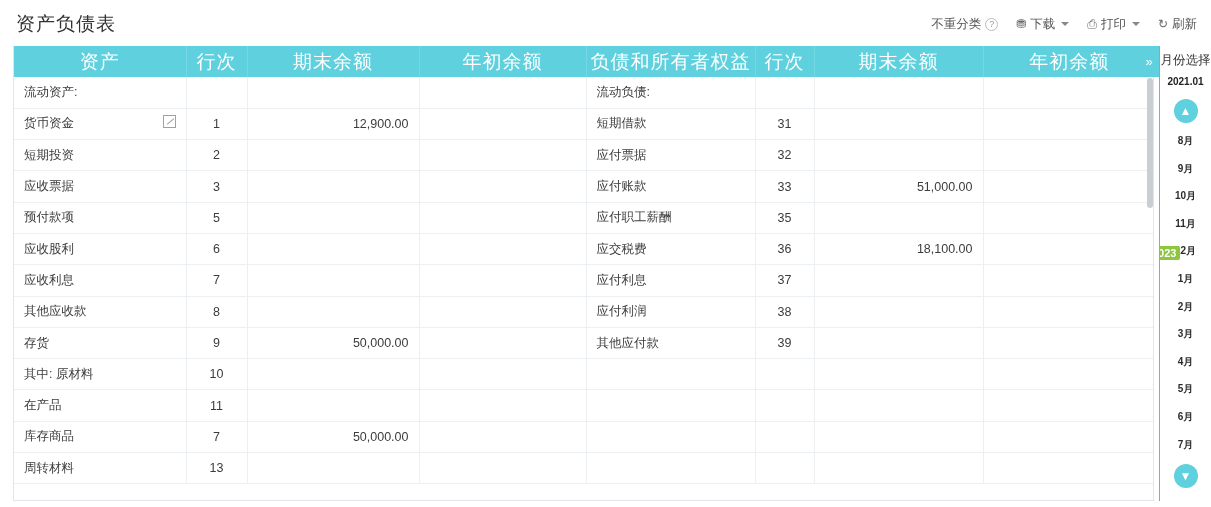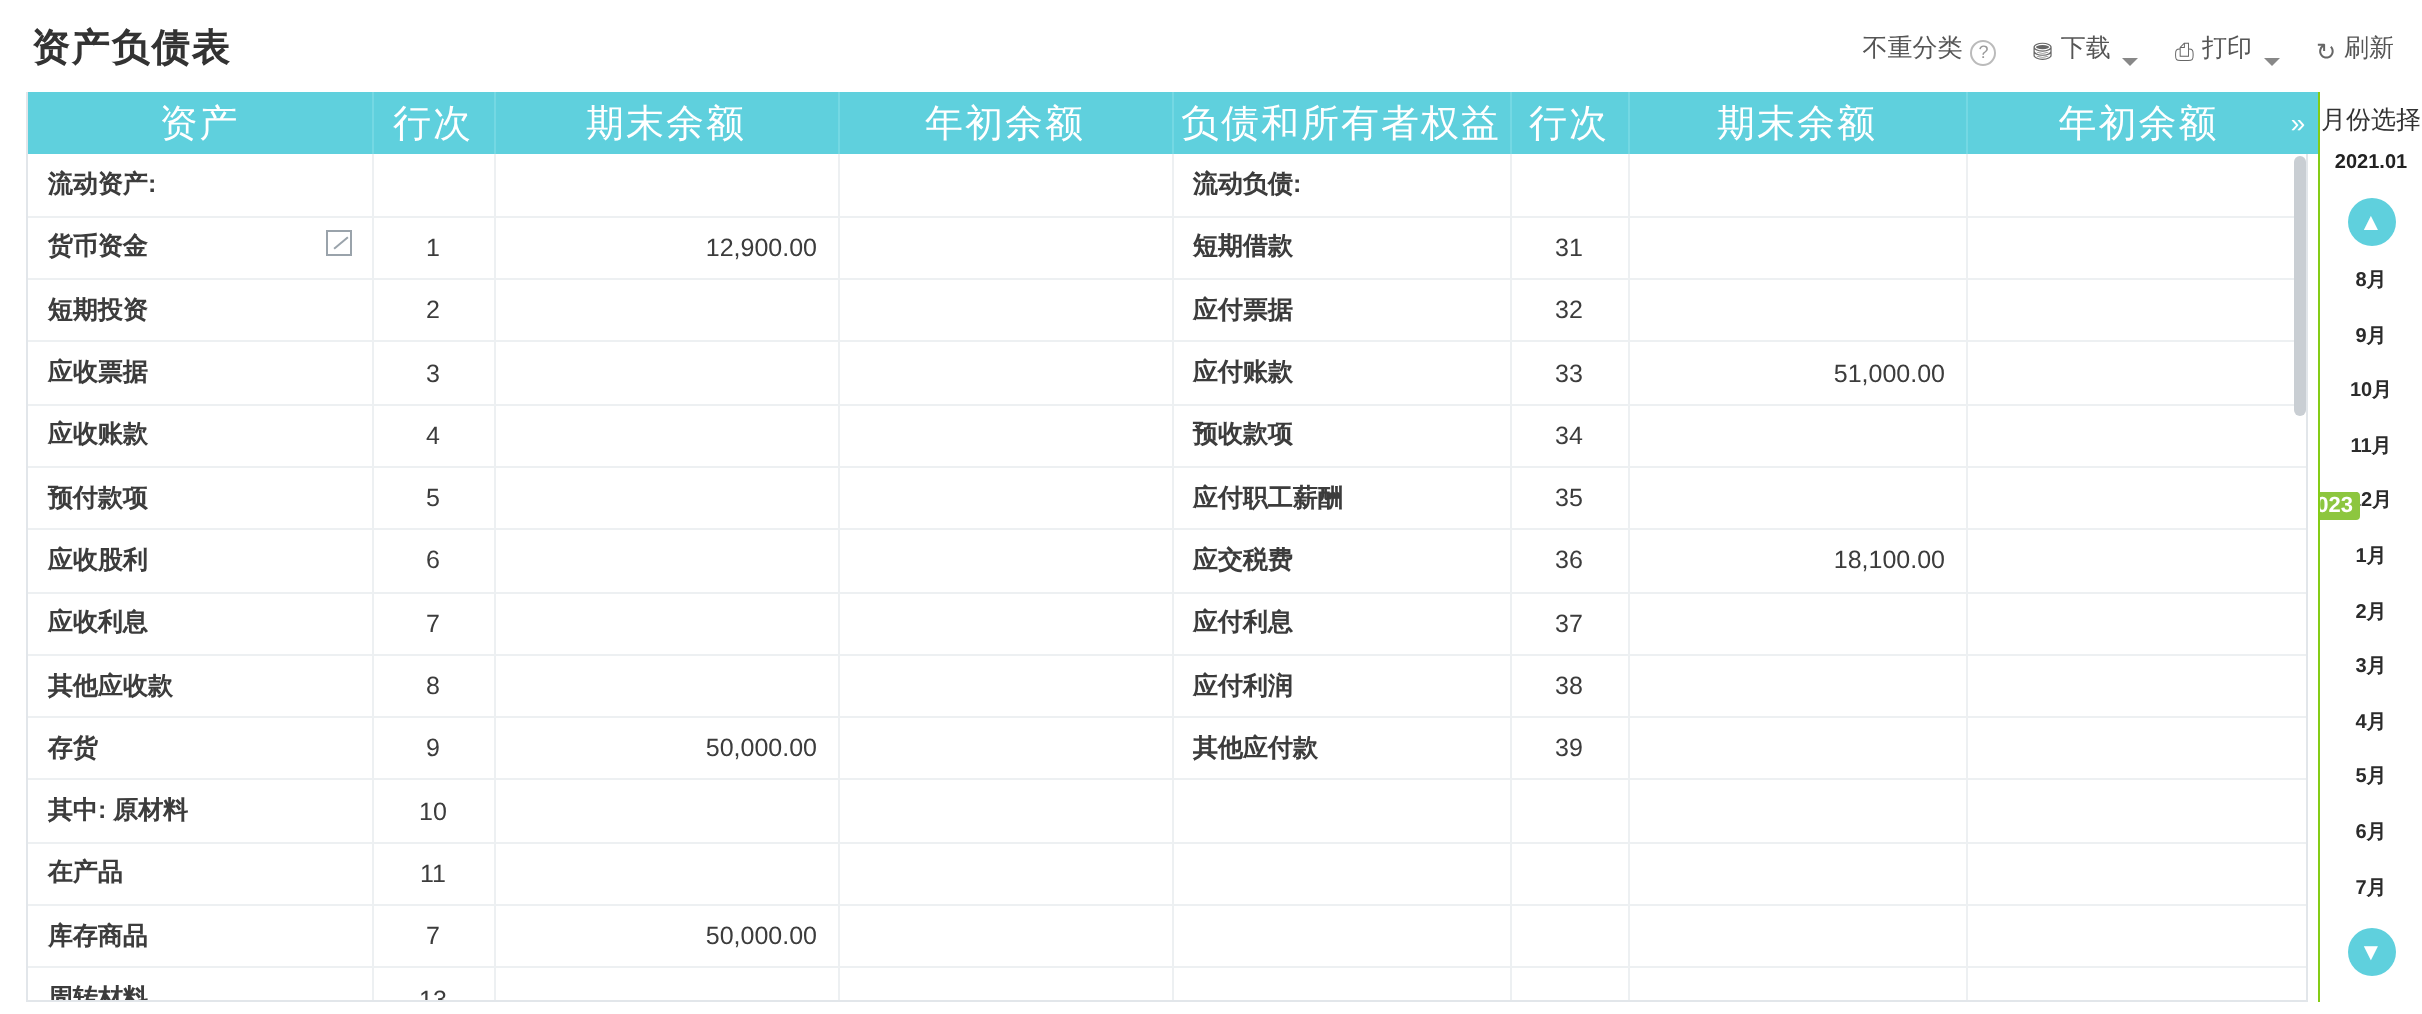--- a/index.html
+++ b/index.html
@@ -23,33 +23,33 @@
     height: 48px;
     display: flex;
     align-items: center;
     padding: 0 14px 0 16px;
     background: #ffffff;
   }
   .page-title {
     font-size: 19px;
     color: #333;
     letter-spacing: 1px;
-    font-weight: 700;
+    font-weight: 400;
   }
   .header-actions {
     margin-left: auto;
     display: flex;
     align-items: center;
     gap: 18px;
     font-size: 12.5px;
     color: #555;
   }
   .hdr-btn {
     display: flex;
-    align-items: flex-end;
+    align-items: center;
     gap: 4px;
     cursor: pointer;
     white-space: nowrap;
     color: #555;
   }
   .hdr-btn .ico { font-size: 12px; color: #666; display: inline-block; }
   .caret {
     display: inline-block;
     width: 0; height: 0;
     border-left: 4px solid transparent;
@@ -101,21 +101,21 @@
     border-bottom: 1px solid #edf0f2;
     border-right: 1px solid #edf0f2;
     font-size: 12.5px;
     color: #3c3c3c;
     padding: 0 10px;
     overflow: hidden;
     white-space: nowrap;
   }
   td.num { text-align: right; padding-right: 14px; }
   td.ctr { text-align: center; padding: 0; }
-  td.lbl { text-align: left; font-weight: bold; }
+  td.lbl { text-align: left; }
   .indent1 { padding-left: 26px; }
   .indent2 { padding-left: 52px; }
   .cell-flex { display: flex; align-items: flex-start; justify-content: space-between; }
   .edit-icon {
     width: 13px; height: 13px;
     border: 1px solid #9aa3ab;
     position: relative;
     display: inline-block;
     flex: none;
   }
@@ -323,30 +323,20 @@
             <td class="lbl indent1">应收票据</td>
             <td class="ctr">3</td>
             <td class="num"></td>
             <td class="num"></td>
             <td class="lbl">应付账款</td>
             <td class="ctr">33</td>
             <td class="num">51,000.00</td>
             <td class="num"></td>
           </tr>
           <tr>
-            <td class="lbl indent1">应收账款</td>
-            <td class="ctr">4</td>
-            <td class="num"></td>
-            <td class="num"></td>
-            <td class="lbl">预收款项</td>
-            <td class="ctr">34</td>
-            <td class="num"></td>
-            <td class="num"></td>
-          </tr>
-          <tr>
             <td class="lbl indent1">预付款项</td>
             <td class="ctr">5</td>
             <td class="num"></td>
             <td class="num"></td>
             <td class="lbl">应付职工薪酬</td>
             <td class="ctr">35</td>
             <td class="num"></td>
             <td class="num"></td>
           </tr>
           <tr>

